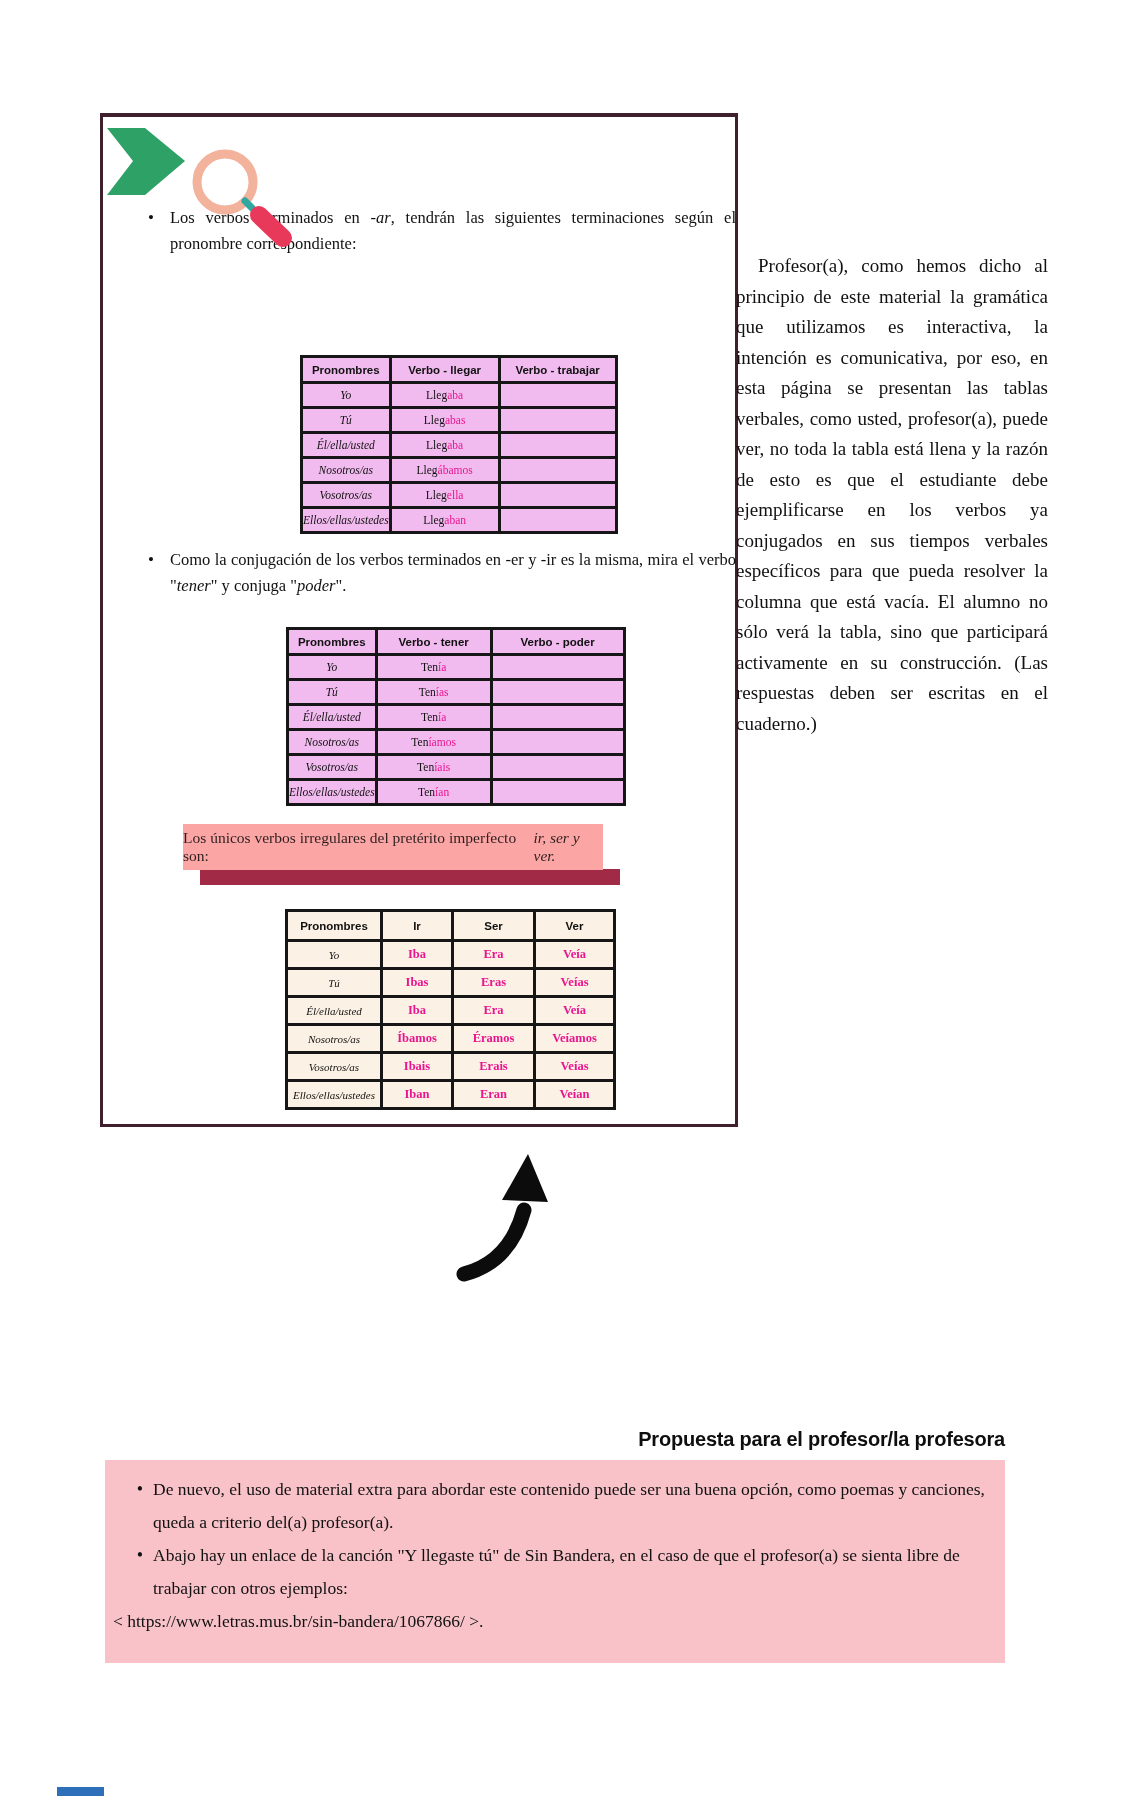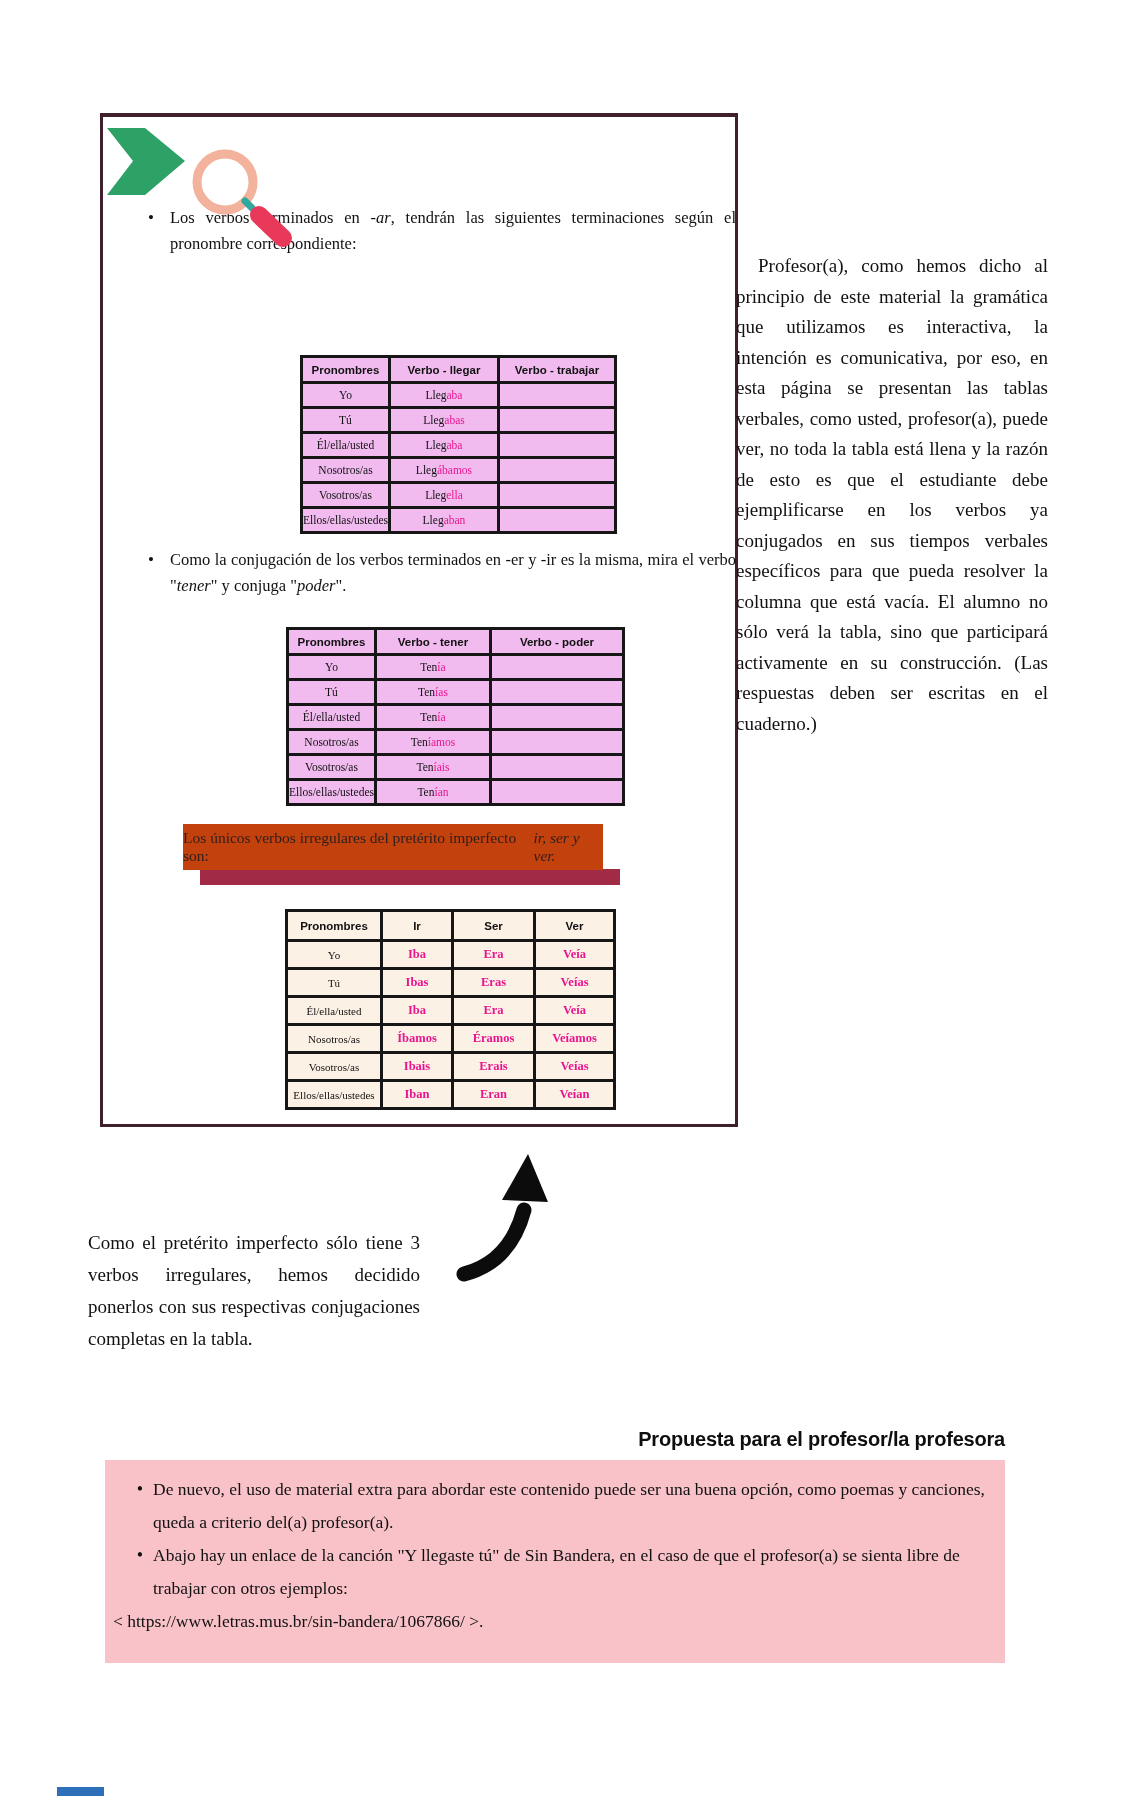--- a/index.html
+++ b/index.html
@@ -21,35 +21,35 @@
   .b-ar{left:45px;top:88px;width:588px;}
   .b-er{left:45px;top:430px;width:588px;}
   .mira{position:absolute;left:38px;top:138px;width:595px;text-align:justify;
         font-size:16px;line-height:26px;color:#5d6e80;}
 
   table.t{border-collapse:collapse;position:absolute;table-layout:fixed;}
   table.t th,table.t td{border:3px solid #161616;text-align:center;vertical-align:middle;
         padding:0;overflow:hidden;}
   table.t th{font-family:"Liberation Sans",sans-serif;font-weight:bold;font-size:11.5px;color:#111;}
   table.t td{font-family:"Liberation Serif",serif;font-size:11.5px;color:#111;}
-  td.pr{font-size:10px;}
+  td.pr{font-size:10px;font-style:italic;}
   .t1,.t2{background:#f2bbef;}
   .t1{left:197px;top:238px;}
   .t1 tr,.t2 tr{height:25px;}
   .t1 tr.hd,.t2 tr.hd{height:26px;}
   .t2{left:183px;top:510px;}
   .mag{color:#e9158f;}
   .t3{background:#fcf1e5;left:182px;top:792px;}
   .t3 tr{height:28px;}
   .t3 tr.hd{height:30px;}
   .t3 th{font-size:13px;}
   .t3 td.pr{font-size:11px;}
   .t3 td.conj{color:#e9158f;font-weight:bold;font-size:12.5px;}
 
-  .banner{position:absolute;left:80px;top:707px;width:420px;height:46px;background:#c2410c;
+  .banner{position:absolute;left:80px;top:707px;width:420px;height:46px;background:#fca5a5;
         display:flex;align-items:center;justify-content:center;font-size:15.5px;color:#2e1f1e;z-index:2;}
   .banner-shadow{position:absolute;left:97px;top:752px;width:420px;height:16px;background:#a12b47;z-index:1;}
 
   
   .teacher-note{position:absolute;left:736px;top:232px;width:312px;font-size:19px;
         line-height:30.5px;text-align:justify;text-indent:22px;}
 
   
   .irr-note{position:absolute;left:88px;top:1208px;width:332px;font-size:19px;
         line-height:32px;text-align:justify;}
@@ -245,21 +245,20 @@
         <td class="conj">Iban</td>
         <td class="conj">Eran</td>
         <td class="conj">Veían</td>
       </tr>
     </tbody>
       </table>
   </div>
 
   <p class="teacher-note">Profesor(a), como hemos dicho al principio de este material la gramática que utilizamos es interactiva, la intención es comunicativa, por eso, en esta página se presentan las tablas verbales, como usted, profesor(a), puede ver, no toda la tabla está llena y la razón de esto es que el estudiante debe ejemplificarse en los verbos ya conjugados en sus tiempos verbales específicos para que pueda resolver la columna que está vacía. El alumno no sólo verá la tabla, sino que participará activamente en su construcción. (Las respuestas deben ser escritas en el cuaderno.)</p>
 
-  <p class="irr-note">Como el pretérito imperfecto sólo tiene 3 verbos irregulares, hemos decidido ponerlos con sus respectivas conjugaciones completas en la tabla.</p>
 
   <span class="curved-arrow">
     <svg width="110" height="140" viewBox="0 0 110 140">
       <path d="M12,126 Q58,114 72,62" fill="none" stroke="#0c0c0c" stroke-width="15" stroke-linecap="round"></path>
       <polygon points="50,52 76,6 96,54" fill="#0c0c0c"></polygon>
     </svg>
   </span>
 
   <div class="proposal-heading">Propuesta para el profesor/la profesora</div>
 

